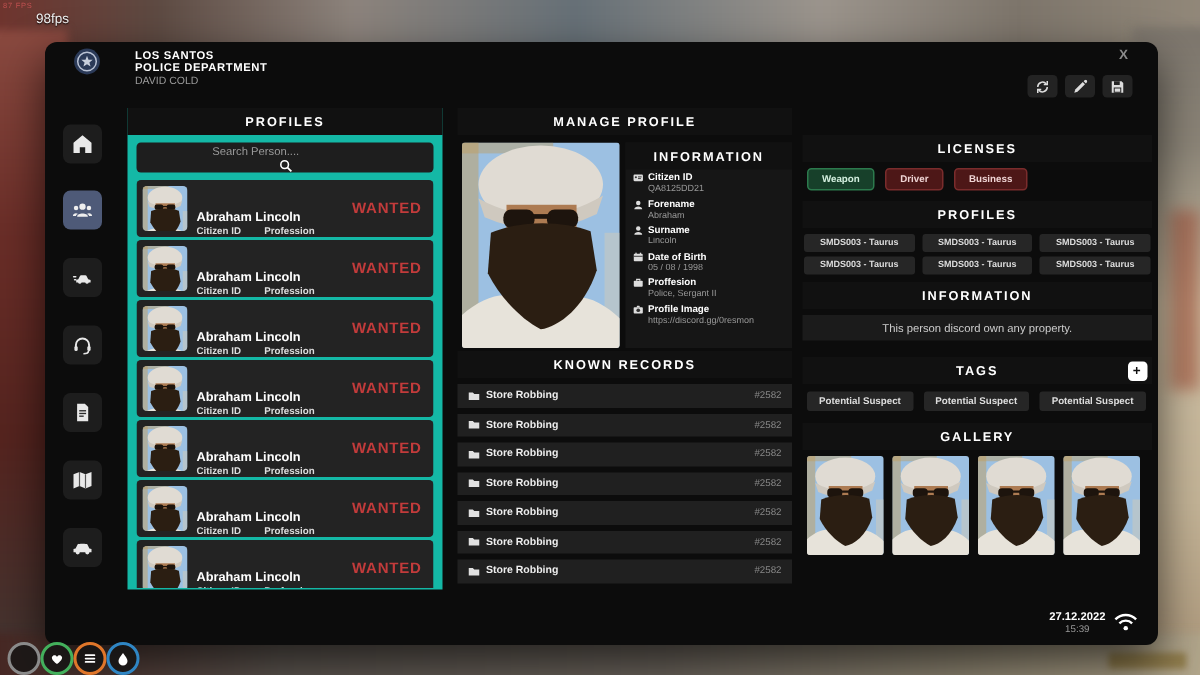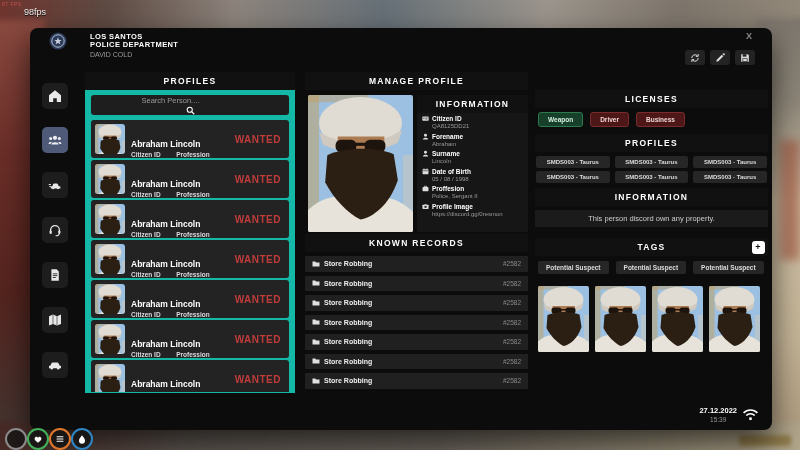--- a/index.html
+++ b/index.html
@@ -567,20 +567,21 @@
           <span class="tag-add">+</span>
         </div>
         <div class="tags">
           <span class="tag">Potential Suspect</span>
           <span class="tag">Potential Suspect</span>
           <span class="tag">Potential Suspect</span>
         </div>
       </div>
 
       <div class="sec sec-gal">
+        <div class="panel-hd">GALLERY</div>
         <div class="gal">
           <svg viewBox="0 0 104 132" preserveAspectRatio="xMidYMid slice">
               <use href="#portrait"></use>
             </svg>
           <svg viewBox="0 0 104 132" preserveAspectRatio="xMidYMid slice">
               <use href="#portrait"></use>
             </svg>
           <svg viewBox="0 0 104 132" preserveAspectRatio="xMidYMid slice">
               <use href="#portrait"></use>
             </svg>

